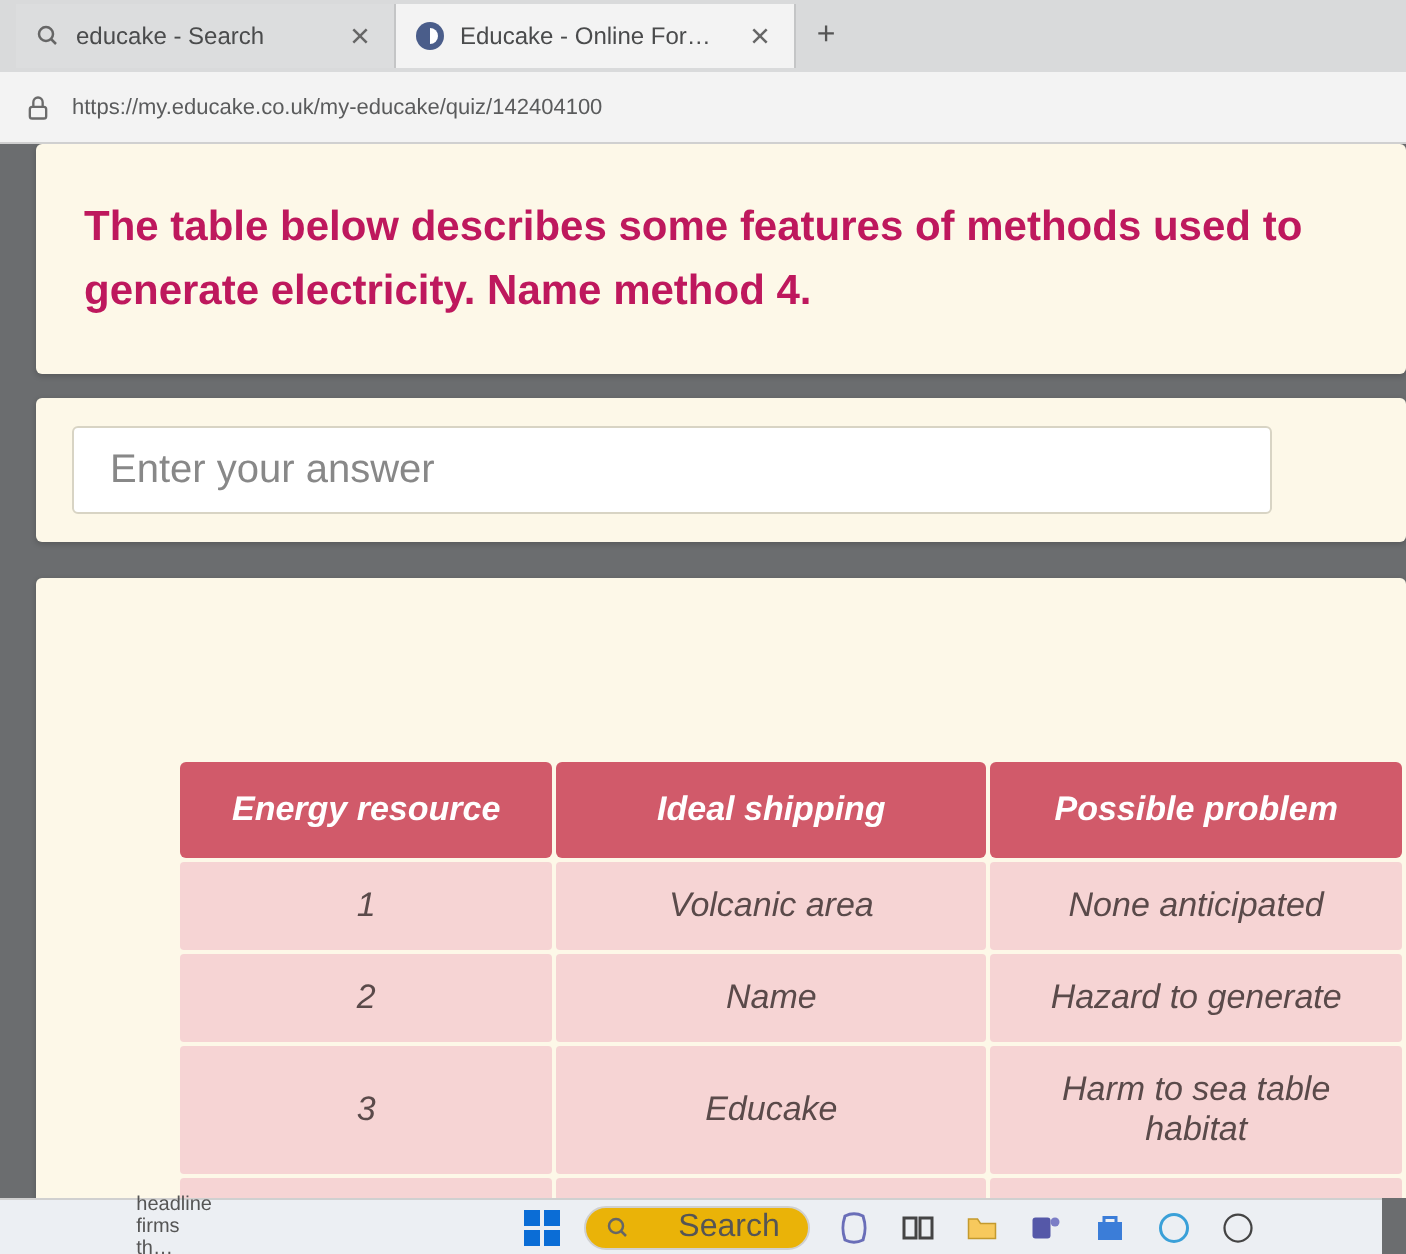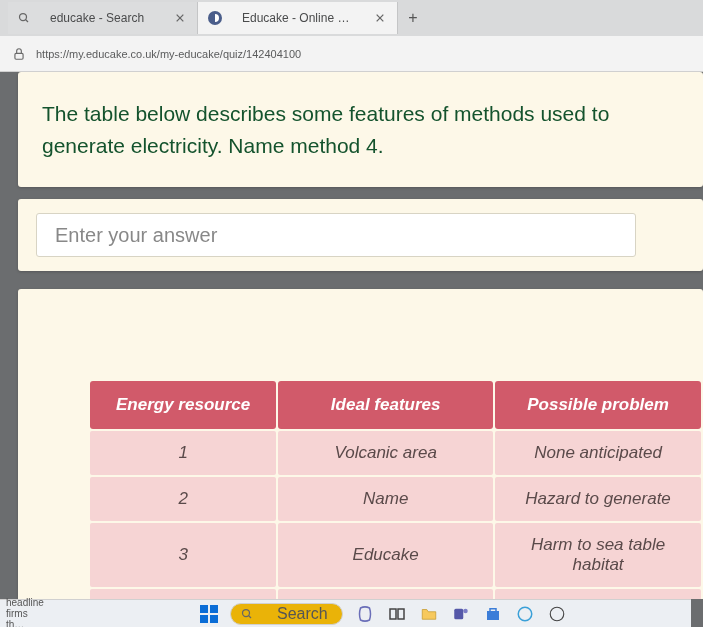--- a/index.html
+++ b/index.html
@@ -24,21 +24,21 @@
       display: flex;
       align-items: center;
       height: 32px;
       padding: 0 10px;
       background: #dcddde;
       border-right: 1px solid #c4c5c6;
       min-width: 190px;
       max-width: 200px;
       font-size: 12px;
       color: #4a4b4c;
-      gap: 20px;
+      gap: 8px;
       white-space: nowrap;
       overflow: hidden;
     }
     .tab.active { background: #f3f3f3; }
     .search-icon { width: 12px; height: 12px; flex-shrink: 0; }
     .tab-favicon { width: 14px; height: 14px; flex-shrink: 0; border-radius: 50%; background: #4a5d8a; display: flex; align-items: center; justify-content: center; }
     .tab-favicon svg { width: 10px; height: 10px; }
     .tab-label { flex: 1; overflow: hidden; text-overflow: ellipsis; }
     .tab-close { width: 14px; height: 14px; flex-shrink: 0; display: flex; align-items: center; justify-content: center; color: #666; }
     .new-tab-btn {
@@ -67,23 +67,23 @@
       padding: 0 0 0 18px;
     }
     .question-card {
       background: #fdf8e8;
       padding: 26px 24px 26px 24px;
       border-radius: 3px;
       box-shadow: 0 1px 3px rgba(0,0,0,0.2);
     }
     .question-text {
       font-size: 21px;
-      color: #14532d;
+      color: #be185d;
       line-height: 1.5;
-      font-weight: 400;
+      font-weight: 700;
     }
     .answer-card {
       background: #fdf8e8;
       padding: 14px 18px;
       margin-top: 12px;
       border-radius: 3px;
       box-shadow: 0 1px 3px rgba(0,0,0,0.2);
     }
     .answer-input {
       width: 600px;
@@ -129,20 +129,21 @@
     .bottom-strip {
       position: absolute;
       bottom: 0;
       left: 0;
       right: 12px;
       height: 28px;
       background: #eceff3;
       display: flex;
       align-items: center;
       border-top: 1px solid #d0d0d0;
+      justify-content: center;
     }
     .news-widget {
       font-size: 10px;
       color: #555;
       line-height: 1.1;
       padding: 0 6px;
       width: 50px;
       overflow: hidden;
     }
     .taskbar-center {
@@ -215,21 +216,21 @@
       <div class="question-text">The table below describes some features of methods used to generate electricity. Name method 4.</div>
     </div>
     <div class="answer-card">
       <input class="answer-input" type="text" placeholder="Enter your answer" style="">
     </div>
     <div class="table-card">
       <table class="data-table">
         <thead>
           <tr>
             <th class="col-1">Energy resource</th>
-            <th class="col-2">Ideal features</th>
+            <th class="col-2">Ideal shipping</th>
             <th class="col-3">Possible problem</th>
           </tr>
         </thead>
         <tbody>
           <tr>
             <td>1</td>
             <td>Volcanic area</td>
             <td>None anticipated</td>
           </tr>
           <tr>

